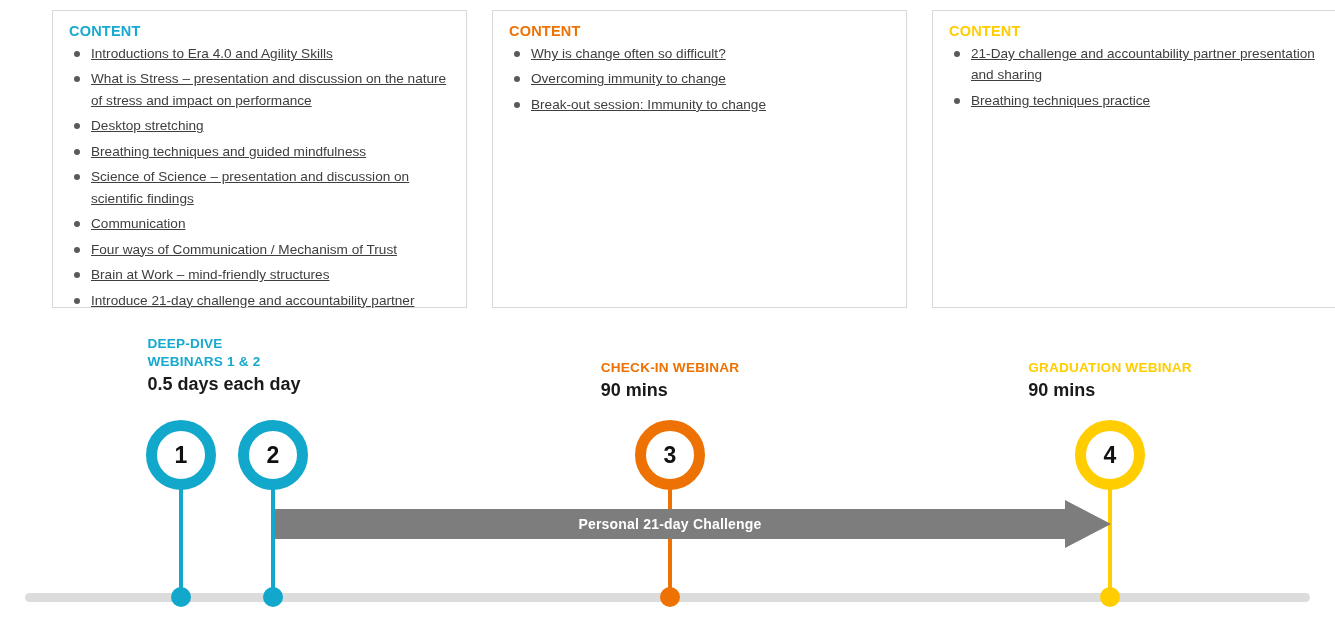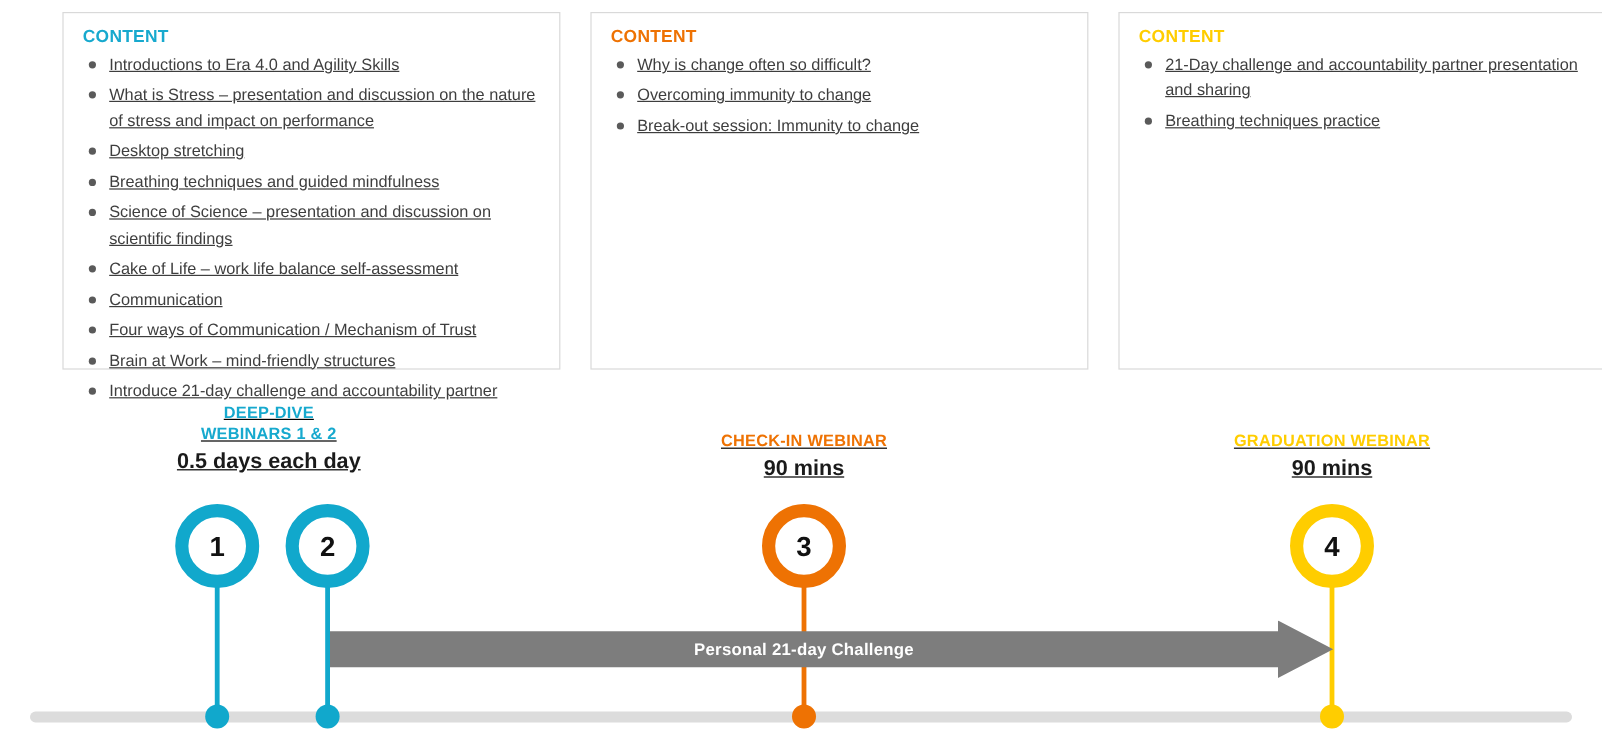--- a/index.html
+++ b/index.html
@@ -82,24 +82,22 @@
     height: 9px;
     border-radius: 5px;
     background: #dcdcdc;
   }
 
   
   .milestone { position: absolute; top: 0; }
 
   .ms-label {
     position: absolute;
-    text-align: center;
     white-space: nowrap;
     transform: translateX(-50%);
-    text-decoration: underline;
   }
   .ms-title {
     font-size: 13.6px;
     font-weight: bold;
     line-height: 1.33;
     letter-spacing: 0.2px;
   }
   .ms-sub {
     font-size: 18px;
     font-weight: bold;
@@ -154,21 +152,21 @@
   .bg-orange { background: #EE7203; }
   .bg-yellow { background: #FFCD00; }
   .t-blue   { color: #17A9CE; }
   .t-orange { color: #EE7203; }
   .t-yellow { color: #FFCD00; }
 
   
   #challenge-arrow {
     position: absolute;
     left: 275px;
-    top: 192px;
+    top: 175px;
     width: 836px;
     height: 48px;
     z-index: 2;
   }
   #challenge-arrow svg { display: block; }
   .arrow-label {
     position: absolute;
     left: 0;
     top: 0;
     width: 790px;
@@ -187,21 +185,20 @@
 <body>
 
 <div class="card" id="card-1">
   <div class="card-heading">CONTENT</div>
   <ul class="bullet-list">
     <li class="bullet-item">Introductions to Era 4.0 and Agility Skills</li>
     <li class="bullet-item">What is Stress – presentation and discussion on the nature of stress and impact on performance</li>
     <li class="bullet-item">Desktop stretching</li>
     <li class="bullet-item">Breathing techniques and guided mindfulness</li>
     <li class="bullet-item">Science of Science – presentation and discussion on scientific findings</li>
-    <li class="bullet-item">Cake of Life – work life balance self-assessment</li>
     <li class="bullet-item">Communication</li>
     <li class="bullet-item">Four ways of Communication / Mechanism of Trust</li>
     <li class="bullet-item">Brain at Work – mind-friendly structures</li>
     <li class="bullet-item">Introduce 21-day challenge and accountability partner</li>
   </ul>
 </div>
 
 <div class="card" id="card-2">
   <div class="card-heading">CONTENT</div>
   <ul class="bullet-list">

